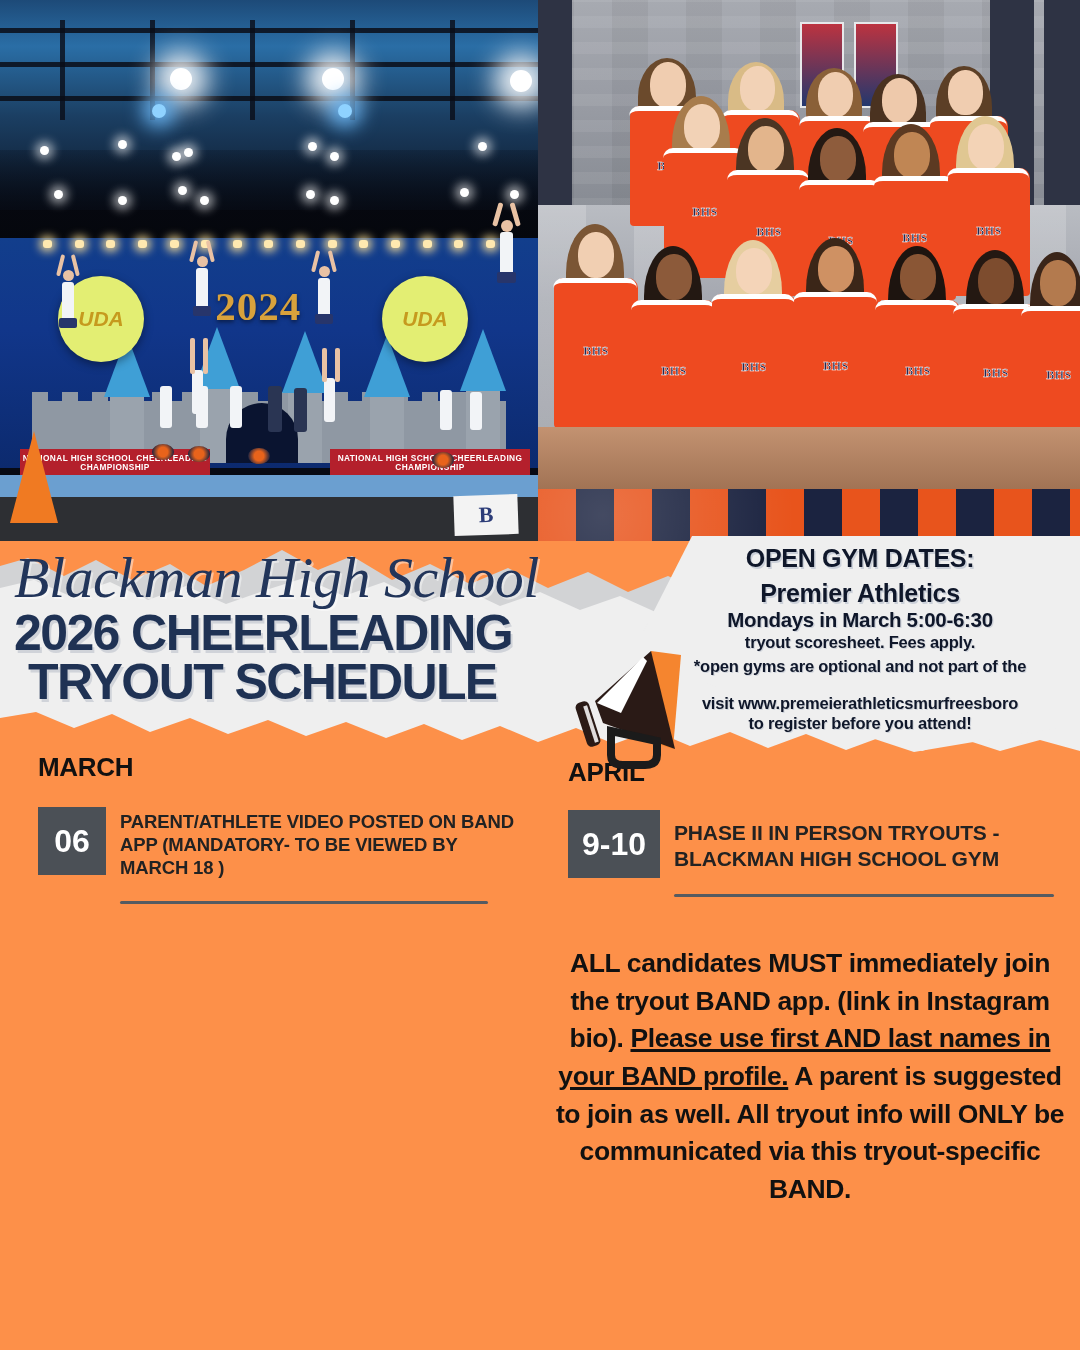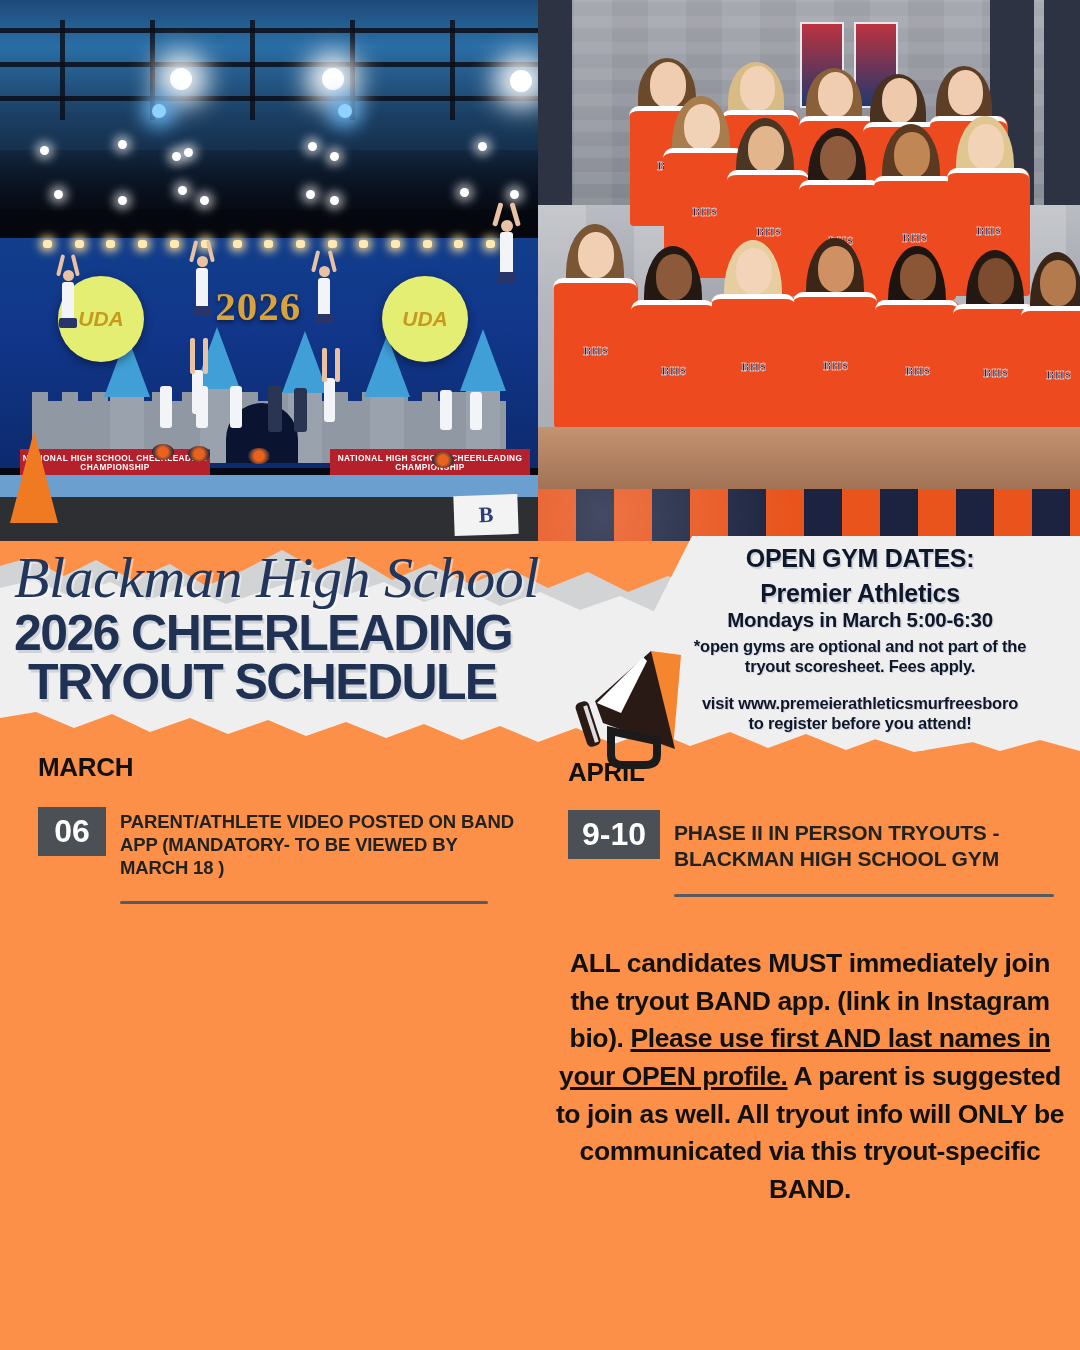--- a/index.html
+++ b/index.html
@@ -123,21 +123,21 @@
     text-shadow:1.2px 1.2px 0 rgba(160,170,190,.4);}
   .info-sm{font-size:16.5px;font-weight:bold;line-height:1.24;margin-top:4px;letter-spacing:-.2px;
     text-shadow:1px 1px 0 rgba(160,170,190,.38);}
 
   
   .col-march{position:absolute;left:38px;top:752px;width:480px;z-index:6;}
   .col-april{position:absolute;left:568px;top:757px;width:492px;z-index:6;}
   .month-label{font-size:26px;font-weight:bold;color:#111;letter-spacing:-.3px;}
 
   .sched-item{display:flex;align-items:flex-start;margin-top:24px;}
-  .sched-item .badge{flex:0 0 auto;width:68px;height:49px;background:#4b5056;color:#fff;
+  .sched-item .badge{flex:0 0 auto;width:68px;height:68px;background:#4b5056;color:#fff;
     display:flex;align-items:center;justify-content:center;font-size:32px;font-weight:bold;}
   .badge.wide{width:92px;}
   .sched-item .body{margin-left:14px;padding-top:4px;flex:1;}
   .sched-item .txt{font-size:18.5px;font-weight:bold;color:#222;line-height:1.23;
     letter-spacing:-.15px;text-transform:uppercase;}
   .rule{height:3px;background:#555b61;margin-top:9px;border-radius:2px;}
   .rule.r1{width:368px;margin-top:22px;}
   .rule.r2{width:368px;margin-top:18px;}
   .rule.r3{width:368px;margin-top:12px;}
   .rule.r4{width:380px;margin-top:22px;}
@@ -209,21 +209,21 @@
       <div class="tower" style="left:110px;height:66px"></div>
       <div class="tower" style="left:200px;height:74px"></div>
       <div class="tower" style="left:288px;height:70px"></div>
       <div class="tower" style="left:370px;height:66px"></div>
       <div class="tower" style="left:466px;height:72px"></div>
       <div class="archway"></div>
     </div>
 
     <div class="uda l">UDA</div>
     <div class="uda r">UDA</div>
-    <div class="year-2026">2026</div>
+    <div class="year-2026">2024</div>
 
     <div class="banner b1">NATIONAL HIGH SCHOOL CHEERLEADING CHAMPIONSHIP</div>
     <div class="banner b2">NATIONAL HIGH SCHOOL CHEERLEADING CHAMPIONSHIP</div>
 
     <div class="floor"></div>
 
     <div>
       <div class="fig" style="left:196px;top:268px;width:12px;height:42px"></div>
       <div class="fig-skirt" style="left:193px;top:306px;width:18px;height:10px"></div>
       <div class="fig-head" style="left:197px;top:256px;width:11px;height:11px"></div>
@@ -443,22 +443,22 @@
 <div class="info-panel">
   <svg width="484" height="222" viewBox="0 0 484 222">
     <polygon fill="#EFEFEF" points="96,0 484,0 484,188 318,216 34,122"></polygon>
   </svg>
 </div>
 
 <div class="info-text">
   <div class="info-h1">OPEN GYM DATES:</div>
   <div class="info-h2">Premier Athletics</div>
   <div class="info-h3">Mondays in March 5:00-6:30</div>
+  <div class="info-sm" style="margin-top:0">tryout scoresheet. Fees apply.</div>
   <div class="info-sm">*open gyms are optional and not part of the</div>
-  <div class="info-sm" style="margin-top:0">tryout scoresheet. Fees apply.</div>
   <div class="info-sm" style="margin-top:16px">visit www.premeierathleticsmurfreesboro</div>
   <div class="info-sm" style="margin-top:0">to register before you attend!</div>
 </div>
 
 <div class="megaphone">
   <svg width="150" height="130" viewBox="0 0 150 130">
     <polygon fill="#F5852F" points="86,6 116,10 108,104 84,96"></polygon>
     <polygon fill="#2A1A16" points="86,6 110,104 38,78 30,56"></polygon>
     <polygon fill="#FFFFFF" points="82,16 56,68 32,58 78,12"></polygon>
     <rect x="16" y="56" width="14" height="46" rx="5" fill="#2A1A16" transform="rotate(-18 23 79)"></rect>
@@ -487,14 +487,14 @@
   <div class="sched-item" style="margin-top:22px">
     <div class="badge wide">9-10</div>
     <div class="body" style="padding-top:10px">
       <div class="txt" style="font-size:21px">PHASE II IN PERSON TRYOUTS - BLACKMAN HIGH SCHOOL GYM</div>
       <div class="rule r4"></div>
     </div>
   </div>
 </div>
 
 <div class="band-note">
-  <span>ALL candidates MUST immediately join the tryout BAND app. (link in Instagram bio). </span><u>Please use first AND last names in your OPEN profile.</u><span> A parent is suggested to join as well. All tryout info will ONLY be communicated via this tryout-specific BAND.</span>
+  <span>ALL candidates MUST immediately join the tryout BAND app. (link in Instagram bio). </span><u>Please use first AND last names in your BAND profile.</u><span> A parent is suggested to join as well. All tryout info will ONLY be communicated via this tryout-specific BAND.</span>
 </div>
 
 </body></html>

